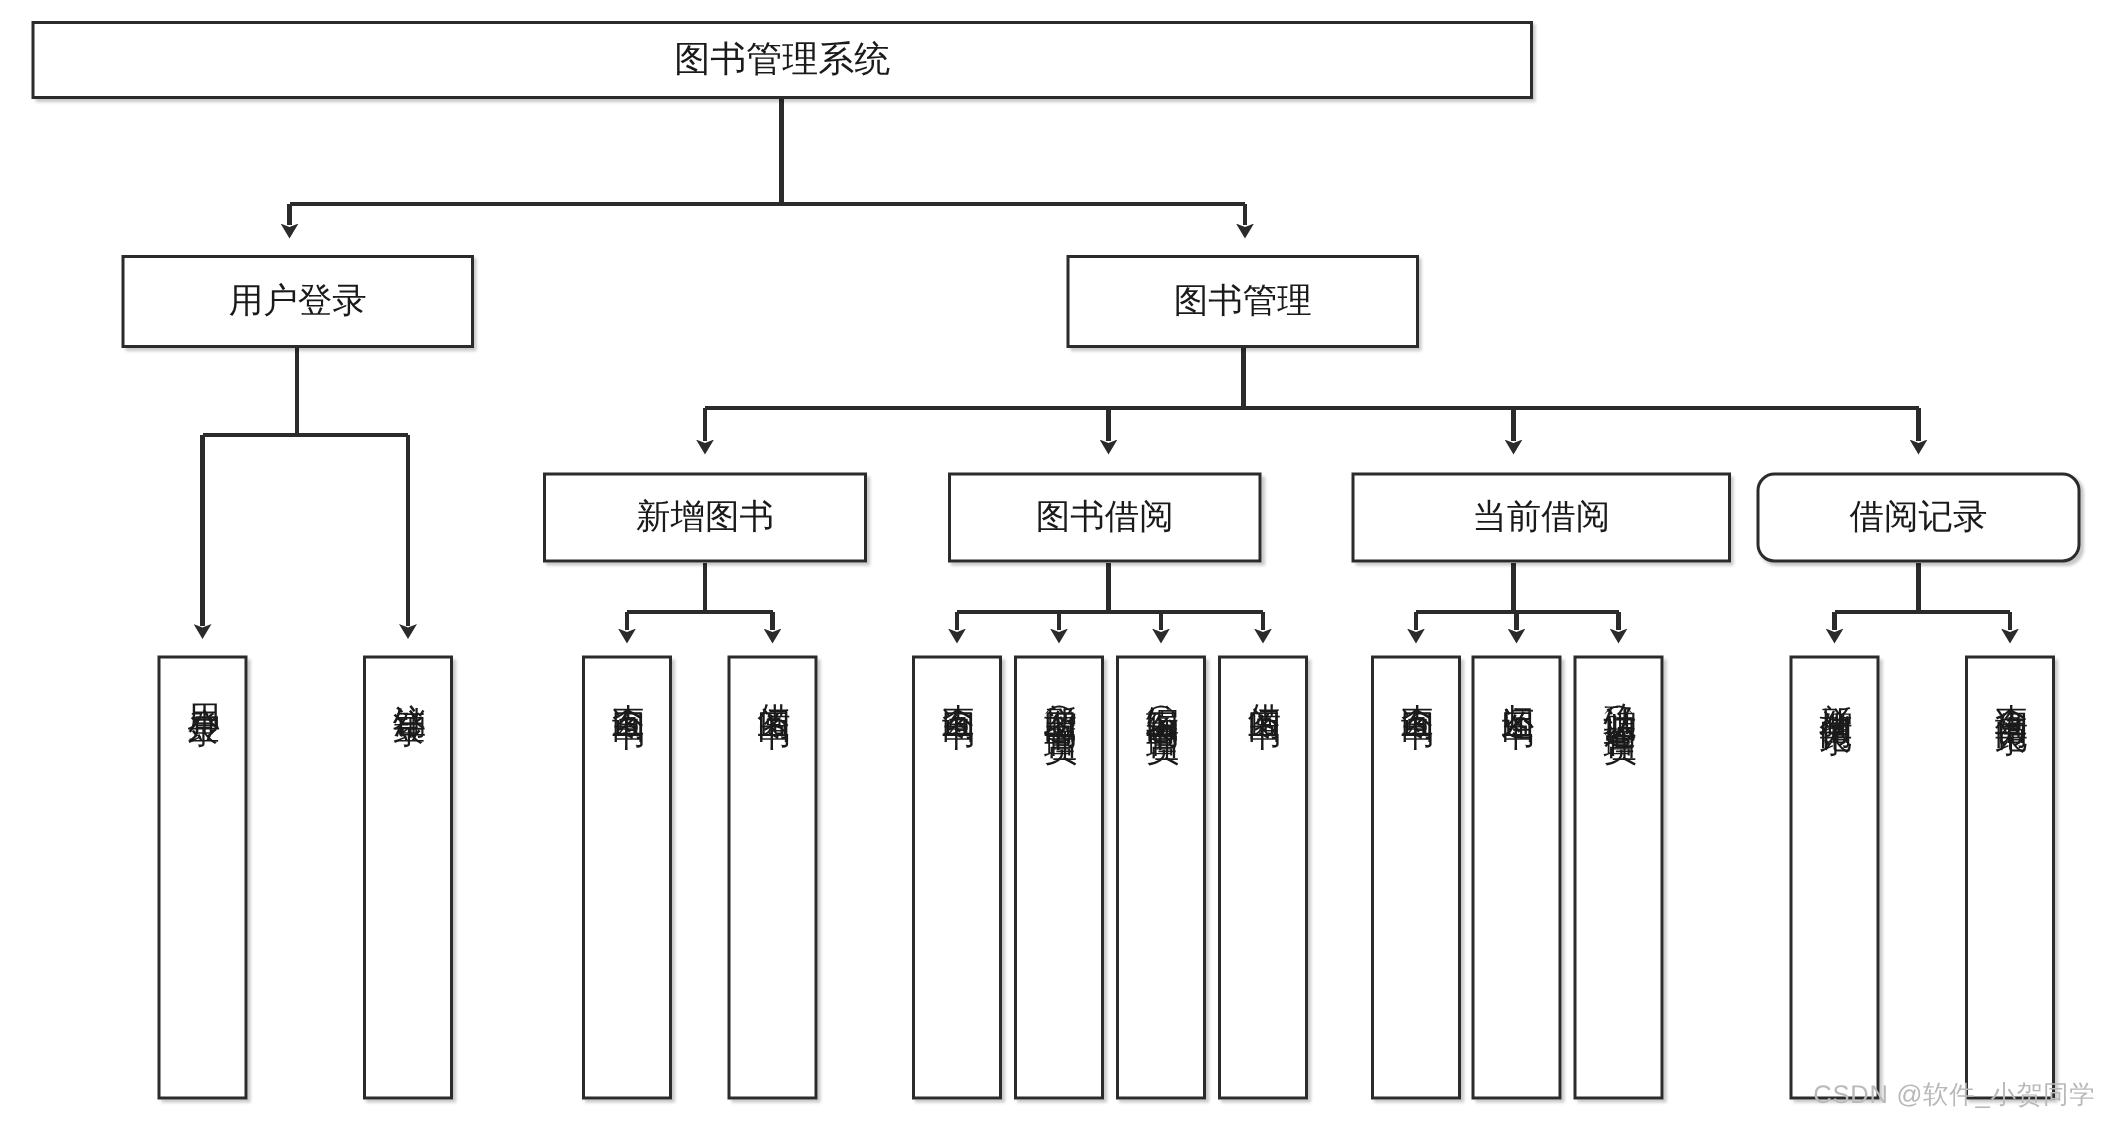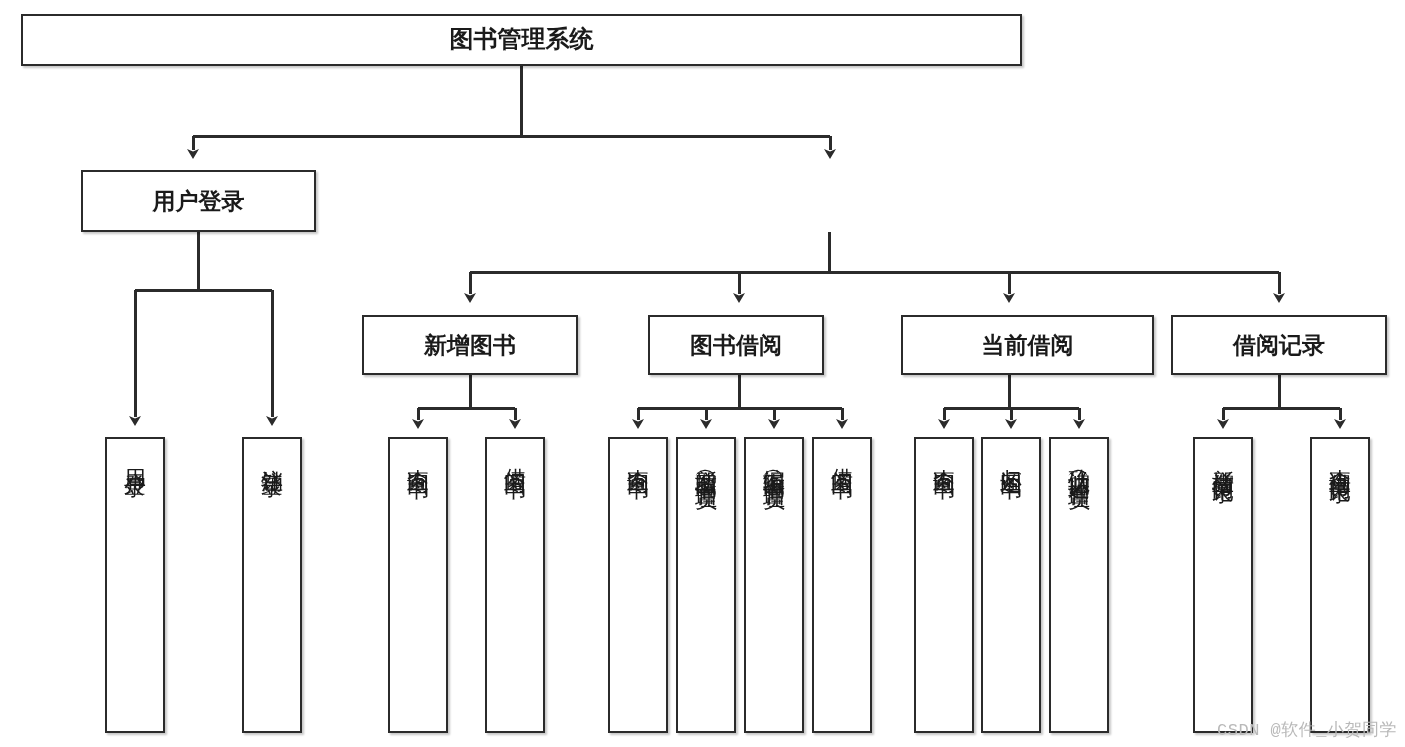--- a/index.html
+++ b/index.html
@@ -39,21 +39,20 @@
   }
   .node .label {
     color: #1a1a1a;
     text-align: center;
     line-height: 1.16;
     white-space: pre;
   }
   
   .node.h .label {
     font-size: 23px;
-    font-weight: bold;
   }
   .node.root .label {
     font-size: 24px;
   }
   
   .node.v {
     align-items: flex-start;
     padding-top: 12px;
   }
   .node.v .label {
@@ -65,21 +64,21 @@
   }
   #watermark {
     position: absolute;
     right: 8px;
     bottom: 6px;
     font-size: 17px;
     color: #b9b9b9;
     letter-spacing: 0.5px;
     z-index: 6;
     white-space: nowrap;
-    font-family: Liberation Mono, monospace;
+    font-family: Liberation Sans, sans-serif;
   }
 </style>
 </head>
 <body>
 
 <div id="canvas">
 
   <svg id="wires" viewBox="0 0 1405 747" xmlns="http://www.w3.org/2000/svg">
     <defs>
       <marker id="arrow" markerWidth="10" markerHeight="12" refX="1" refY="6" orient="auto" markerUnits="userSpaceOnUse">
@@ -130,31 +129,34 @@
     </g>
   </svg>
 
   <div class="node h root" style="left:21px; top:14px; width:1001px; height:52px;">
     <span class="label">图书管理系统</span>
   </div>
 
   <div class="node h" style="left:81px; top:170px; width:235px; height:62px;">
     <span class="label">用户登录</span>
   </div>
+  <div class="node h" style="left:711px; top:170px; width:235px; height:62px;">
+    <span class="label">图书管理</span>
+  </div>
 
   <div class="node h" style="left:362px; top:315px; width:216px; height:60px;">
     <span class="label">新增图书</span>
   </div>
-  <div class="node h" style="left:632px; top:315px; width:176px; height:60px;margin-left:16px;">
+  <div class="node h" style="left:632px; top:315px; width:209px; height:60px;">
     <span class="label">图书借阅</span>
   </div>
   <div class="node h" style="left:901px; top:315px; width:253px; height:60px;">
     <span class="label">当前借阅</span>
   </div>
-  <div class="node h" style="left:1171px; top:315px; width:216px; height:60px;">
+  <div class="node h" style="left:1171px; top:315px; width:216px; height:60px;border-radius:12px;">
     <span class="label">借阅记录</span>
   </div>
 
   <div class="node v" style="left:105px; top:437px; width:60px; height:296px;">
     <span class="label">用户登录</span>
   </div>
   <div class="node v" style="left:242px; top:437px; width:60px; height:296px;">
     <span class="label">注销登录</span>
   </div>
 

